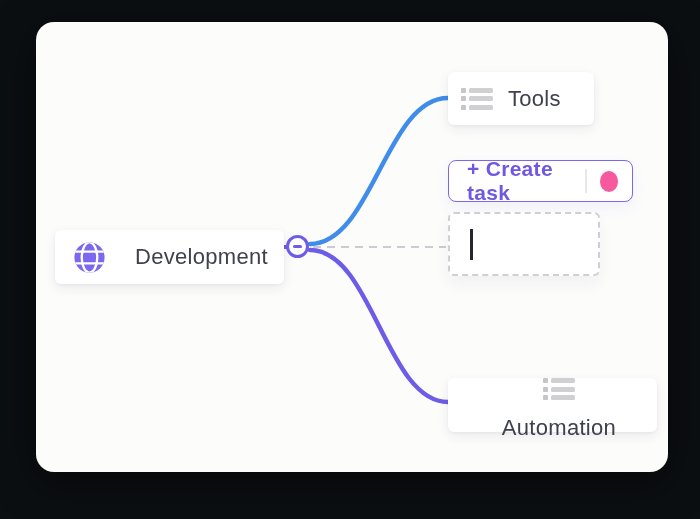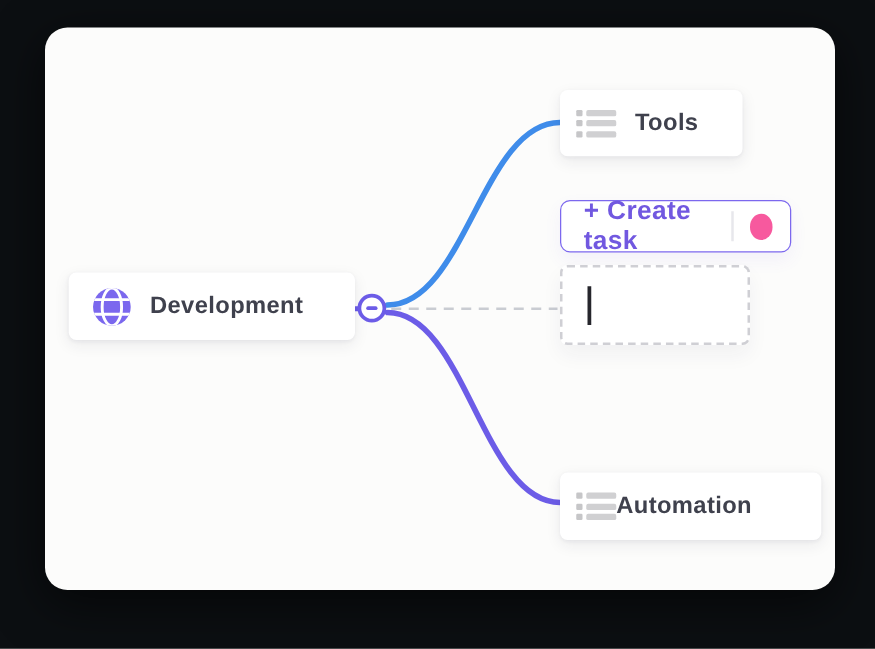--- a/index.html
+++ b/index.html
@@ -13,25 +13,25 @@
     background:#fcfcfb;border-radius:18px;
     box-shadow:0 10px 40px rgba(0,0,0,0.6);
   }
   svg.links{position:absolute;left:0;top:0;}
   .node{
     position:absolute;background:#ffffff;border-radius:6px;
     display:flex;align-items:center;
     box-shadow:0 4px 12px rgba(40,40,70,0.08),0 1px 3px rgba(40,40,70,0.05);
   }
   .node-label{
-    font-size:19px;font-weight:700;color:#3f414d;letter-spacing:.3px;
+    font-size:22px;font-weight:400;color:#3f414d;letter-spacing:.3px;
   }
-  .node-root{left:19px;top:196px;width:212px;height:54px;padding-left:17px;gap:13px;align-items:center;}
+  .node-root{left:19px;top:208px;width:212px;height:54px;padding-left:17px;gap:28px;align-items:center;}
   .node-tools{left:412px;top:50px;width:133px;height:53px;padding-left:13px;gap:15px;}
-  .node-automation{left:412px;top:356px;width:196px;height:54px;padding-left:13px;}
+  .node-automation{left:412px;top:356px;width:196px;height:54px;padding-left:13px;gap:15px;flex-direction:column;}
   .list-icon{display:flex;flex-direction:column;gap:3.5px;}
   .li-row{display:flex;align-items:center;gap:3px;}
   .li-row .sq{width:5px;height:5px;background:#c6c6c8;border-radius:1px;}
   .li-row .bar{width:24px;height:5px;background:#d0d0d2;border-radius:1.5px;}
   .collapse-btn{
     position:absolute;left:250px;top:213px;width:17px;height:17px;
     border:3.5px solid #6c5ce7;border-radius:50%;background:#ffffff;
     display:flex;align-items:center;justify-content:center;cursor:pointer;
   }
   .collapse-btn .minus{width:9px;height:3px;border-radius:2px;background:#6c5ce7;}

